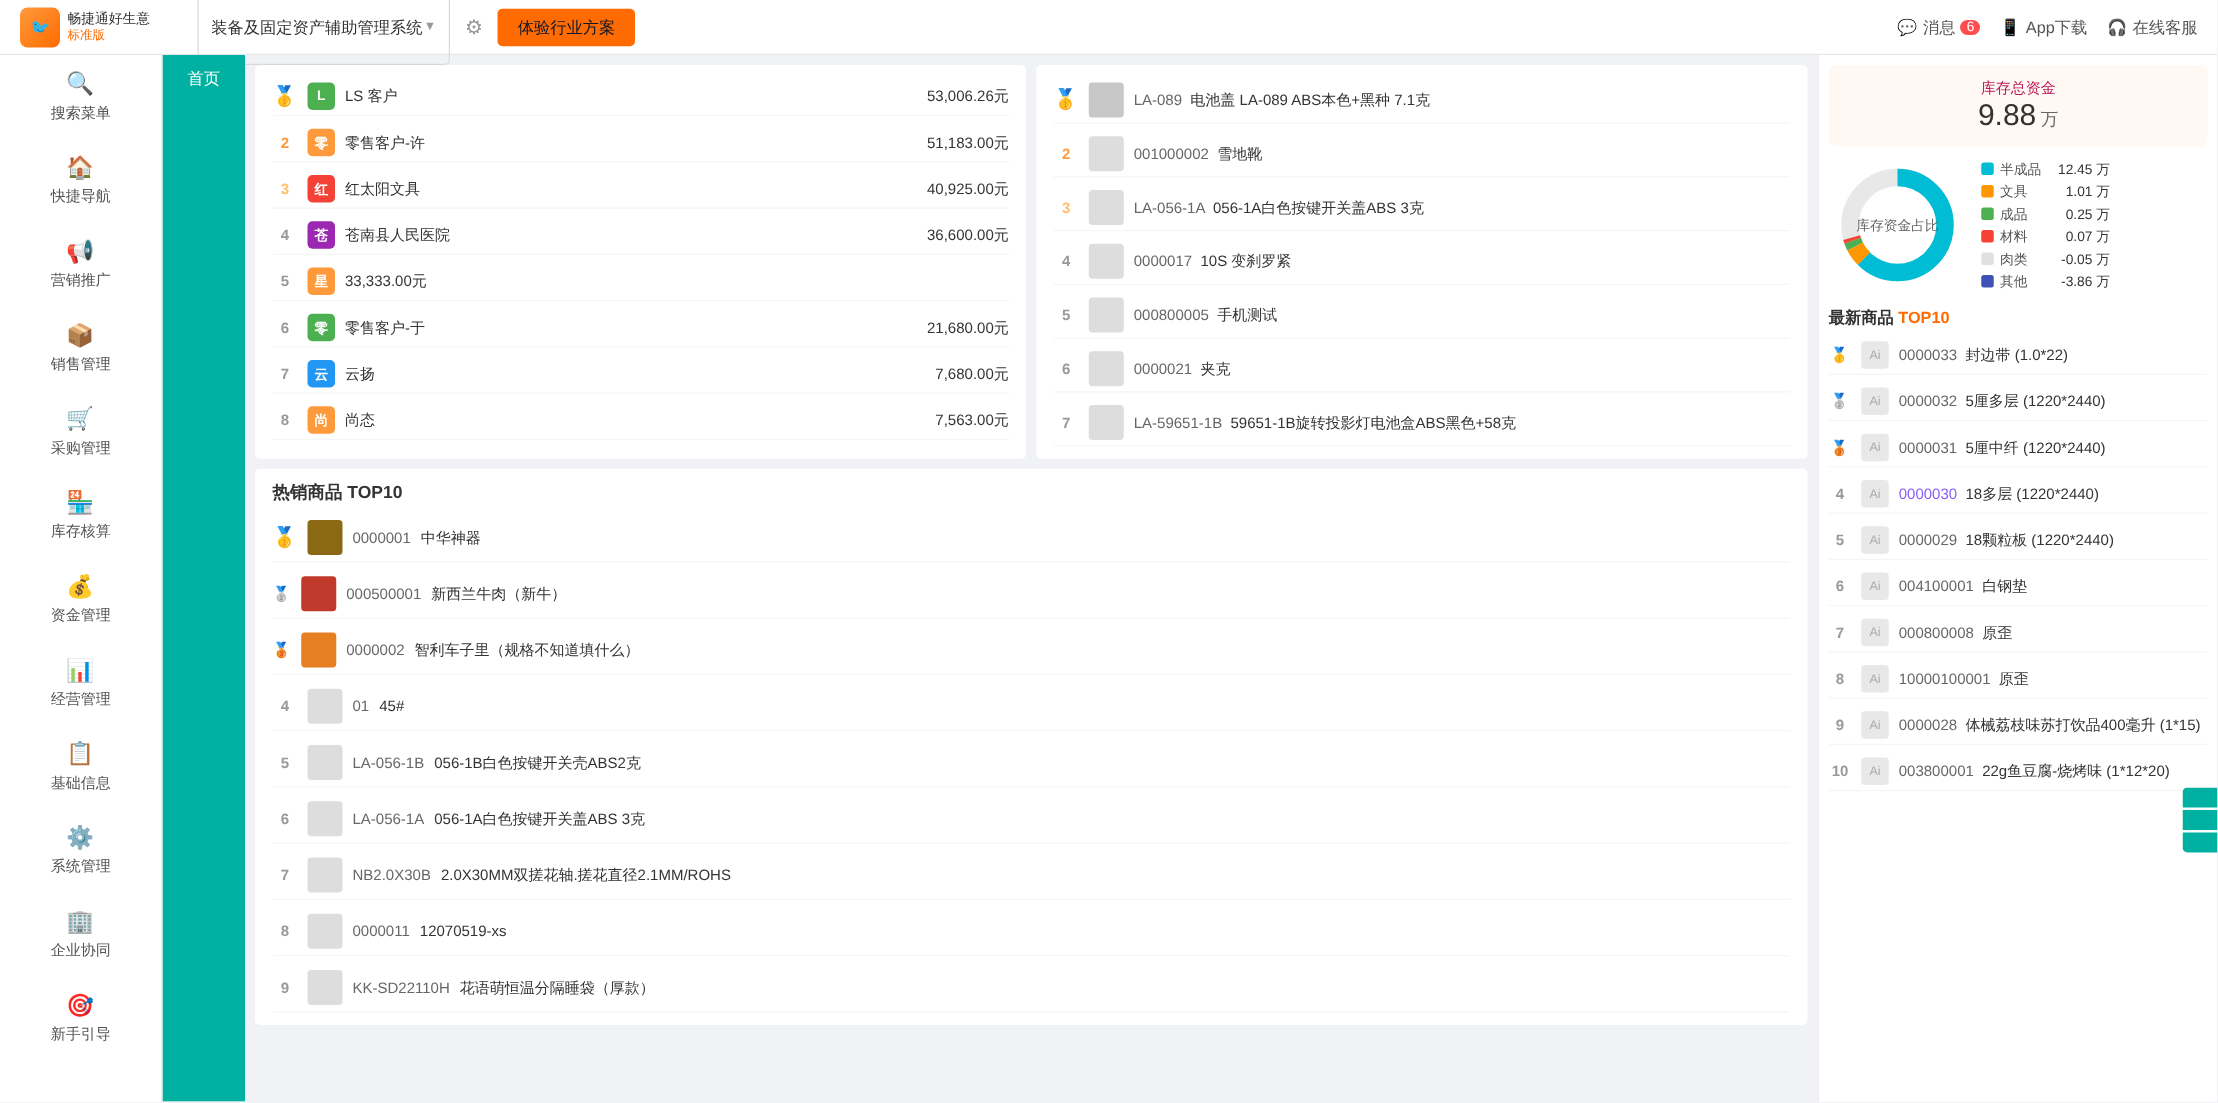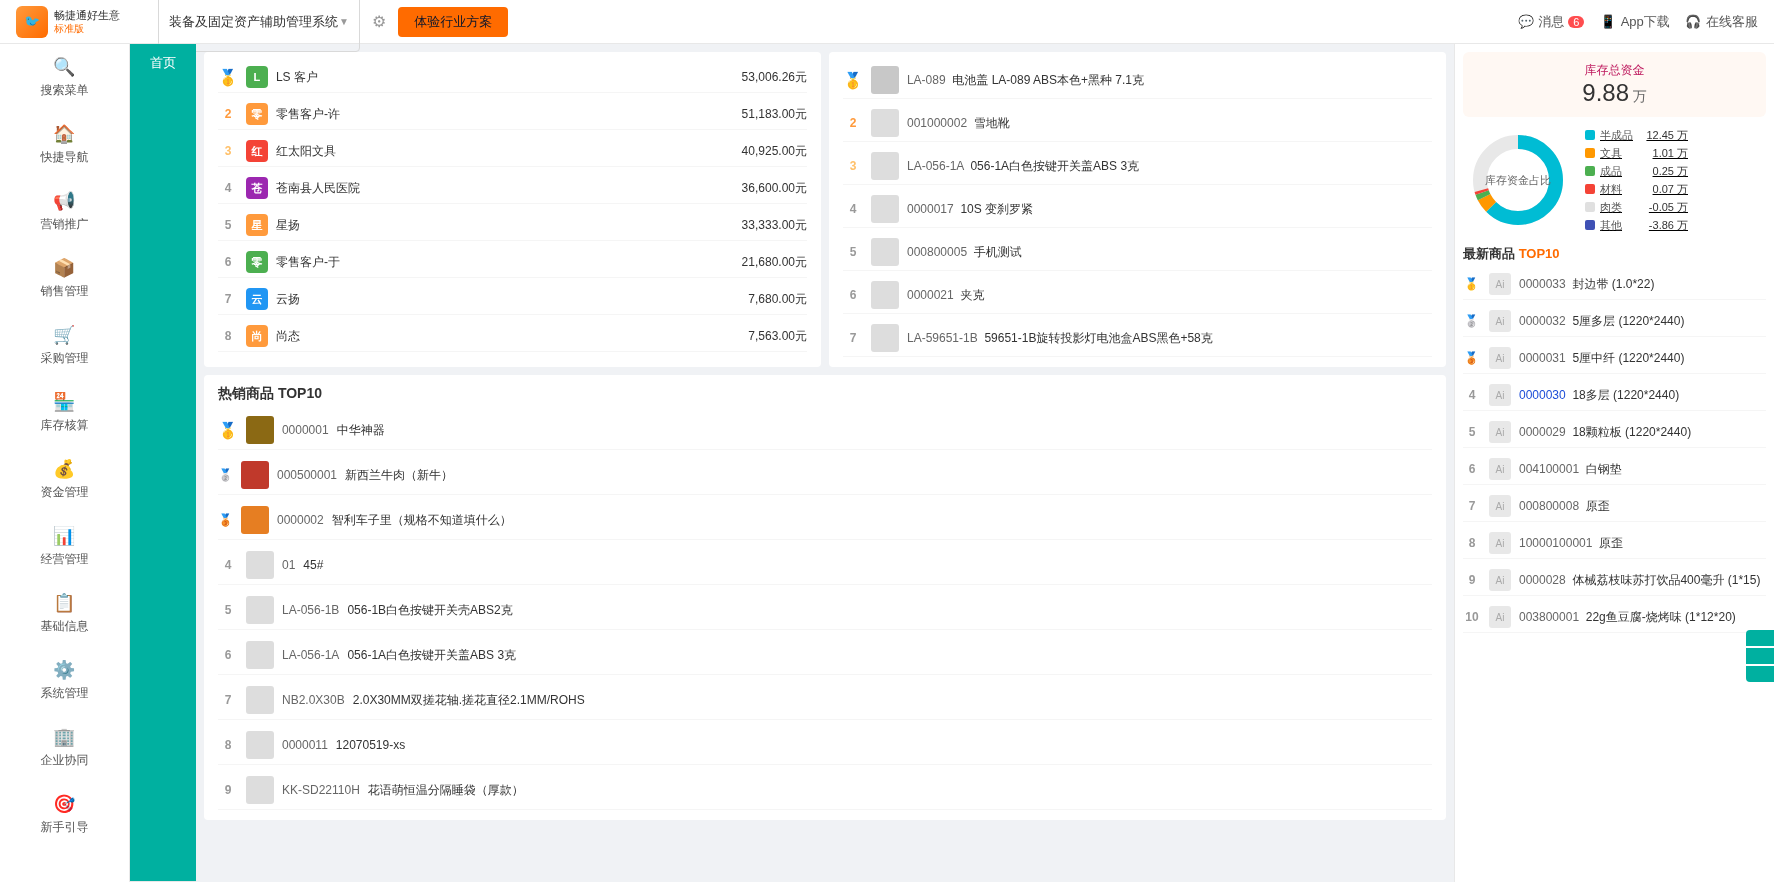--- a/index.html
+++ b/index.html
@@ -138,21 +138,21 @@
 
     .inventory-total {
       background: #fff8f3;
       border-radius: 6px; padding: 10px 14px; text-align: center;
       margin-bottom: 8px;
     }
 
     
     .donut-wrapper { display: flex; gap: 12px; align-items: center; margin-bottom: 10px; }
     .donut-svg { flex-shrink: 0; }
-    .legend { display: flex; flex-direction: column; gap: 3px; font-size: 11px; text-decoration: underline; }
+    .legend { display: flex; flex-direction: column; gap: 3px; font-size: 11px; }
     .legend-item { display: flex; align-items: center; gap: 5px; }
     .legend-dot { width: 10px; height: 10px; border-radius: 2px; flex-shrink: 0; }
     .legend-label { color: #555; flex: 1; }
     .legend-value { color: #333; font-weight: 500; text-align: right; min-width: 50px; }
 
     .new-product-item {
       display: flex; align-items: center; gap: 8px;
       padding: 4px 0; border-bottom: 1px solid #f5f5f5; font-size: 12px;
     }
     .new-product-rank { width: 18px; text-align: center; font-size: 12px; color: #999; font-weight: bold; }
@@ -303,21 +303,20 @@
               </div>
               <div class="rank-item">
                 <span class="rank-num">4</span>
                 <div class="rank-badge" style="background:#9c27b0">苍</div>
                 <span class="rank-name">苍南县人民医院</span>
                 <span class="rank-amount">36,600.00元</span>
               </div>
               <div class="rank-item">
                 <span class="rank-num">5</span>
                 <div class="rank-badge" style="background:#ff9a3c">星</div>
-                <span class="rank-name">星扬</span>
                 <span class="rank-amount">33,333.00元</span>
               </div>
               <div class="rank-item">
                 <span class="rank-num">6</span>
                 <div class="rank-badge" style="background:#4CAF50">零</div>
                 <span class="rank-name">零售客户-于</span>
                 <span class="rank-amount">21,680.00元</span>
               </div>
               <div class="rank-item">
                 <span class="rank-num">7</span>
@@ -512,21 +511,21 @@
               <span class="new-product-info"><span style="color:#666">0000032</span> &nbsp;5厘多层 (1220*2440)</span>
             </div>
             <div class="new-product-item">
               <span class="new-product-rank top3">🥉</span>
               <div class="new-product-thumb">Ai</div>
               <span class="new-product-info"><span style="color:#666">0000031</span> &nbsp;5厘中纤 (1220*2440)</span>
             </div>
             <div class="new-product-item">
               <span class="new-product-rank">4</span>
               <div class="new-product-thumb">Ai</div>
-              <span class="new-product-info"><span style="color:#1d4ed8">0000030</span> &nbsp;18多层 (1220*2440)</span>
+              <span class="new-product-info"><span style="color:#8b5cf6">0000030</span> &nbsp;18多层 (1220*2440)</span>
             </div>
             <div class="new-product-item">
               <span class="new-product-rank">5</span>
               <div class="new-product-thumb">Ai</div>
               <span class="new-product-info"><span style="color:#666">0000029</span> &nbsp;18颗粒板 (1220*2440)</span>
             </div>
             <div class="new-product-item">
               <span class="new-product-rank">6</span>
               <div class="new-product-thumb">Ai</div>
               <span class="new-product-info"><span style="color:#666">004100001</span> &nbsp;白钢垫</span>

